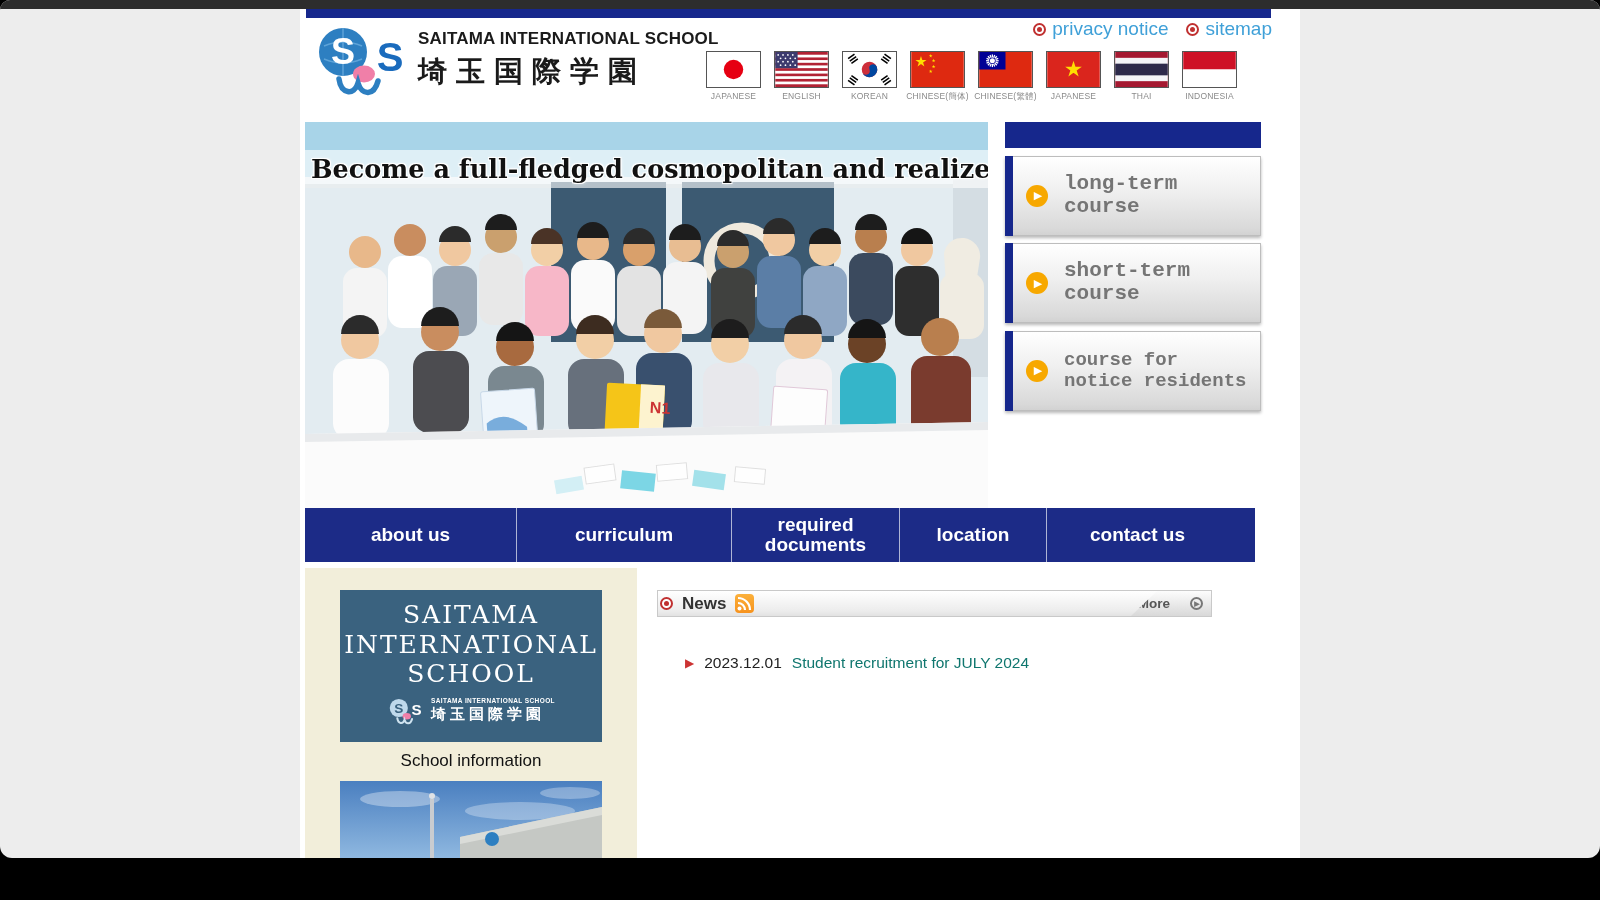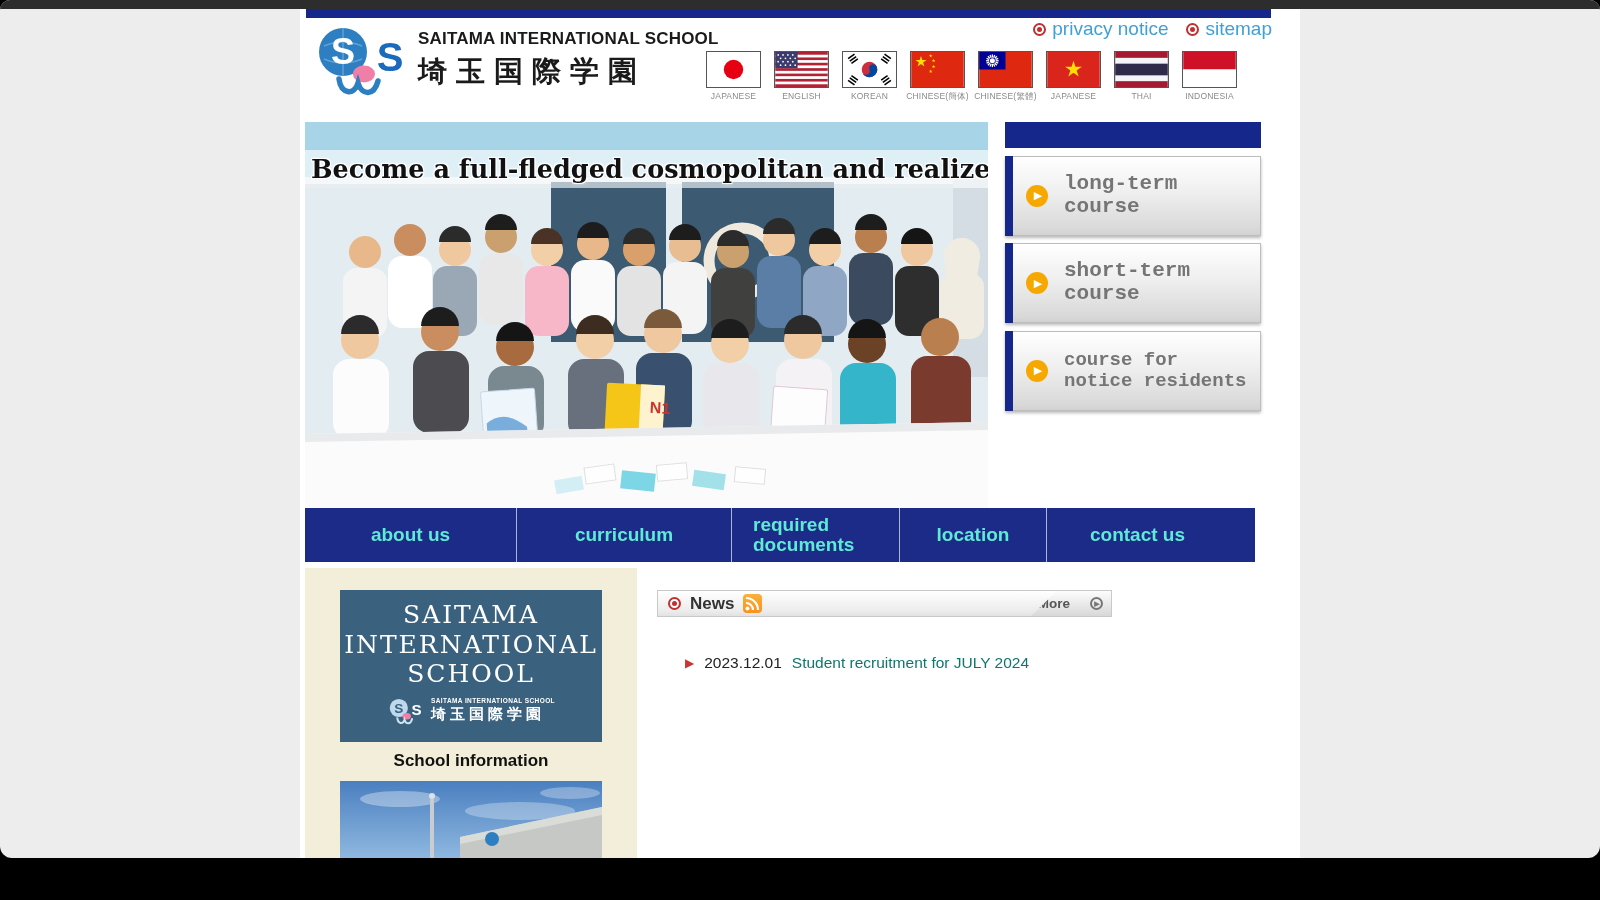--- a/index.html
+++ b/index.html
@@ -48,44 +48,44 @@
                 background:linear-gradient(#ffffff, #efefef 45%, #d9d9d9 92%, #d2d2d2);
                 box-shadow:0 2px 3px rgba(0,0,0,0.28);
                 display:flex; align-items:center; gap:16px; padding-left:20px; cursor:pointer; }
   .course-btn::before { content:""; position:absolute; left:-1px; top:-1px; width:8px; height:80px; background:#16278c; }
   .orange-circ { width:22px; height:22px; border-radius:50%; background:#f7a800; color:#fff; font-size:11px;
                  display:flex; align-items:center; justify-content:center; flex:0 0 auto; padding-left:2px; }
   .course-label { color:#757575; font-weight:bold; font-size:21px; line-height:1.08; white-space:pre-line;font-family:Liberation Mono, monospace; }
 
   
   .main-nav { position:absolute; left:5px; top:499px; width:950px; height:54px; background:#1c2b87; display:flex; }
-  .nav-item { display:flex; align-items:center; justify-content:center; color:#5eead4; font-weight:bold; font-size:19px;
-              text-align:left; line-height:1.05; cursor:pointer; position:relative; }
+  .nav-item { display:flex; align-items:center; justify-content:center; color:#ffffff; font-weight:bold; font-size:19px;
+              text-align:center; line-height:1.05; cursor:pointer; position:relative; }
   .nav-item + .nav-item { border-left:1px solid rgba(255,255,255,0.65); }
   .nav-item .wrap2 { max-width:125px; }
 
   
   .left-col { position:absolute; left:5px; top:559px; width:332px; height:290px; background:#f2eeda; }
   .poster { position:absolute; left:35px; top:22px; width:262px; height:152px; background:#3a627f; cursor:pointer;
             display:flex; flex-direction:column; align-items:center; justify-content:flex-start;
             font-family:"DejaVu Serif","Liberation Serif",serif; color:#fff; }
   .poster .pline { font-size:25px; letter-spacing:2px; line-height:1.18; }
   .poster .pline:first-child { margin-top:10px; }
   .poster-logo-row { display:flex; align-items:center; gap:6px; margin-top:8px; }
   .poster-logo-text { font-family:"Liberation Sans",sans-serif; }
   .poster-logo-text .tiny { font-size:6.5px; font-weight:bold; letter-spacing:0.4px; }
   .poster-logo-text .jp { font-size:15px; font-weight:bold; letter-spacing:4px; margin-top:1px; }
   .school-info-caption { position:absolute; left:0; top:183px; width:100%; text-align:center;
-                         font-size:17px; font-weight:bold; color:#111; }
+                         font-size:17px; font-weight:normal; color:#111; }
   .building-img { position:absolute; left:35px; top:213px; width:262px; height:77px; overflow:hidden; cursor:pointer; }
 
   
-  .news-header { position:absolute; left:357px; top:581px; width:455px; height:27px;
+  .news-header { position:absolute; left:357px; top:581px; width:555px; height:27px;
                  border:1px solid #c9c9c9; background:linear-gradient(#ffffff,#ececec 80%,#e2e2e2);
-                 display:flex; align-items:center; gap:9px; padding-left:10px; overflow:hidden; }
+                 display:flex; align-items:center; gap:9px; padding-left:2px; overflow:hidden; }
   .news-title { font-size:17px; font-weight:bold; color:#333; }
   .rss-icon { width:19px; height:19px; border-radius:4px; background:linear-gradient(#fbb03b,#f7931e); position:relative; cursor:pointer; flex:0 0 auto; }
   .rss-icon svg { position:absolute; left:2px; top:2px; }
   .news-more { position:absolute; right:0; top:0; height:100%; width:80px;
                background:linear-gradient(#fdfdfd,#d8d8d8); clip-path:polygon(26px 0, 100% 0, 100% 100%, 0 100%);
                display:flex; align-items:center; justify-content:flex-end; gap:20px; padding-right:8px;
                font-size:13.5px; font-weight:bold; color:#555; cursor:pointer; }
   .more-circ { width:13px; height:13px; border-radius:50%; border:2px solid #777; color:#777; font-size:7px;
                display:flex; align-items:center; justify-content:center; padding-left:1px; }
   .news-item { position:absolute; left:385px; top:645px; display:flex; align-items:center; gap:10px; font-size:15.5px; }

